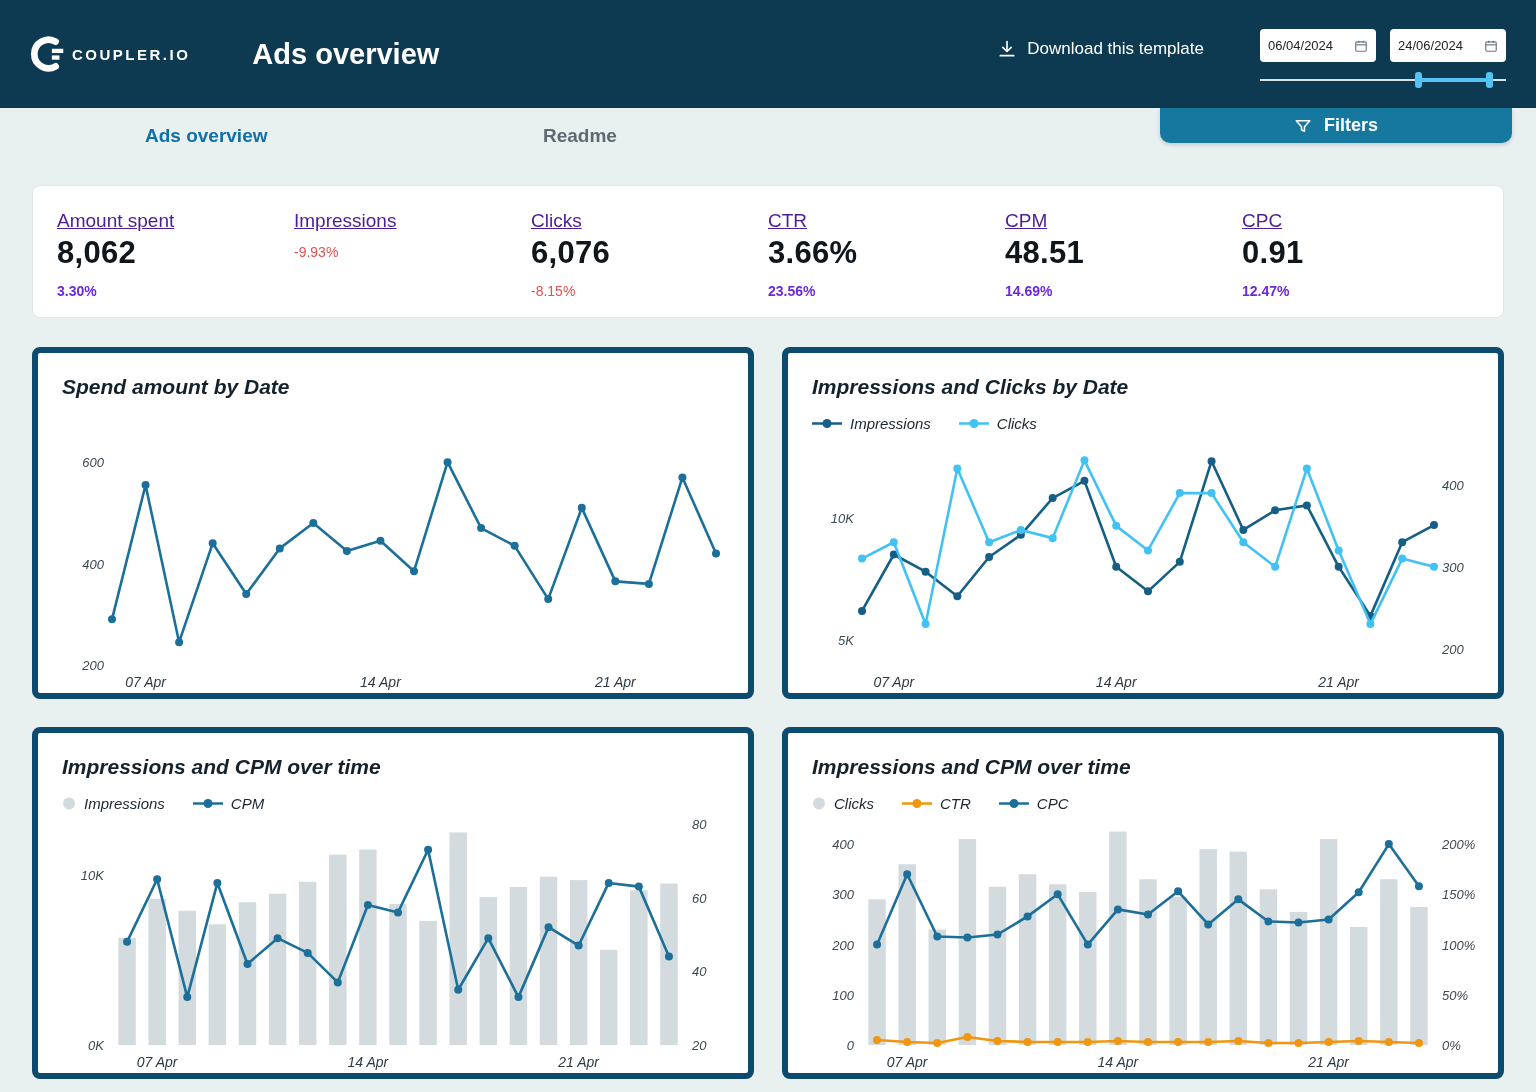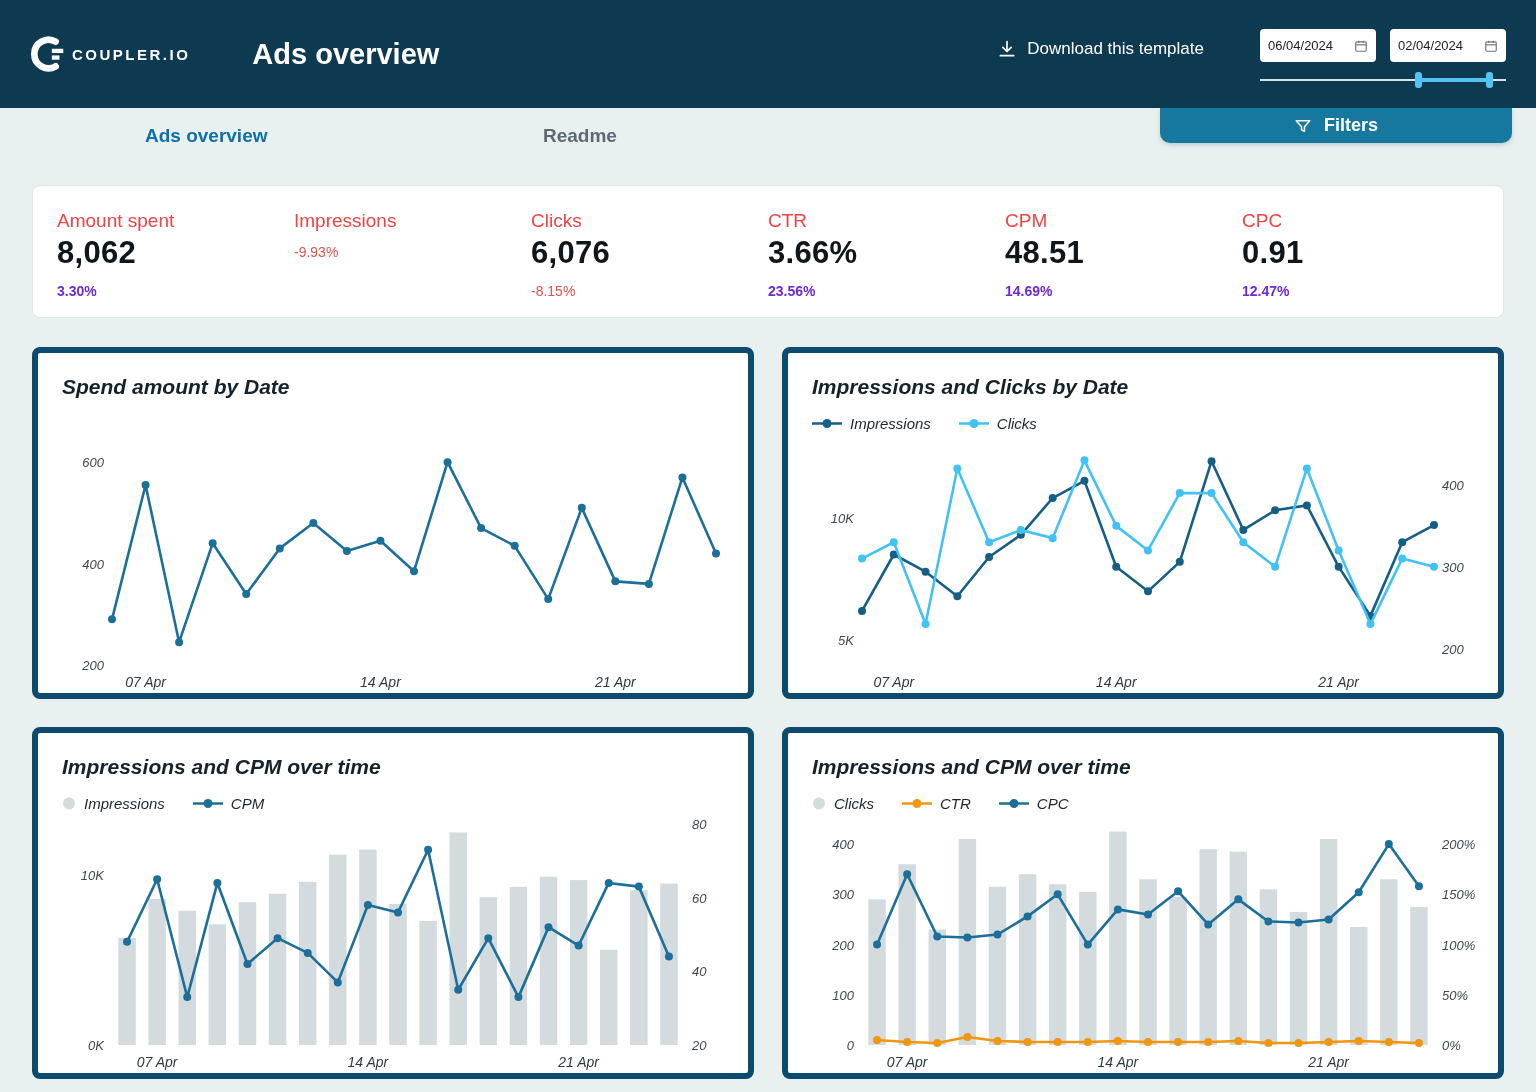--- a/index.html
+++ b/index.html
@@ -49,21 +49,21 @@
     display:flex; align-items:center; justify-content:center; gap:12px; cursor:pointer;
     box-shadow:0 2px 4px rgba(13,58,80,.18);
   }
   
   .kpi-card{
     margin:21px 32px 0; height:133px;
     background:#fff; border:1px solid #dfe7e7; border-radius:8px;
     display:grid; grid-template-columns:repeat(6,1fr);
     padding:24px 24px 16px;
   }
-  .kpi-label{ font-size:19px; color:#ef4444; }
+  .kpi-label{ font-size:19px; color:#4c1d95;text-decoration:underline; }
   .kpi-value{ font-size:31px; font-weight:600; color:#0f161c; margin-top:3px; letter-spacing:.3px; }
   .kpi-delta{ font-size:14px; font-weight:500; margin-top:12px; }
   .kpi-delta.pos{ color:#6d28d9;font-weight:bold; }
   .kpi-delta.neg{ color:#e0524f; }
   
   .charts-grid{
     display:grid; grid-template-columns:1fr 1fr; grid-auto-rows:352px;
     gap:28px; margin:29px 32px 0;
   }
   .card{
@@ -110,21 +110,21 @@
           <span>06/04/2024</span>
           <span style="display:inline-flex">
             <svg width="14" height="14" viewBox="0 0 24 24" fill="none" stroke="#6b7780" stroke-width="2">
               <rect x="3" y="5" width="18" height="16" rx="2"></rect>
                 <path d="M3 10h18"></path>
                 <path d="M8 3v4M16 3v4"></path>
             </svg>
           </span>
         </div>
         <div class="date-input">
-          <span>02/04/2024</span>
+          <span>24/06/2024</span>
           <span style="display:inline-flex">
             <svg width="14" height="14" viewBox="0 0 24 24" fill="none" stroke="#6b7780" stroke-width="2">
               <rect x="3" y="5" width="18" height="16" rx="2"></rect>
                 <path d="M3 10h18"></path>
                 <path d="M8 3v4M16 3v4"></path>
             </svg>
           </span>
         </div>
       </div>
       <div class="slider">

